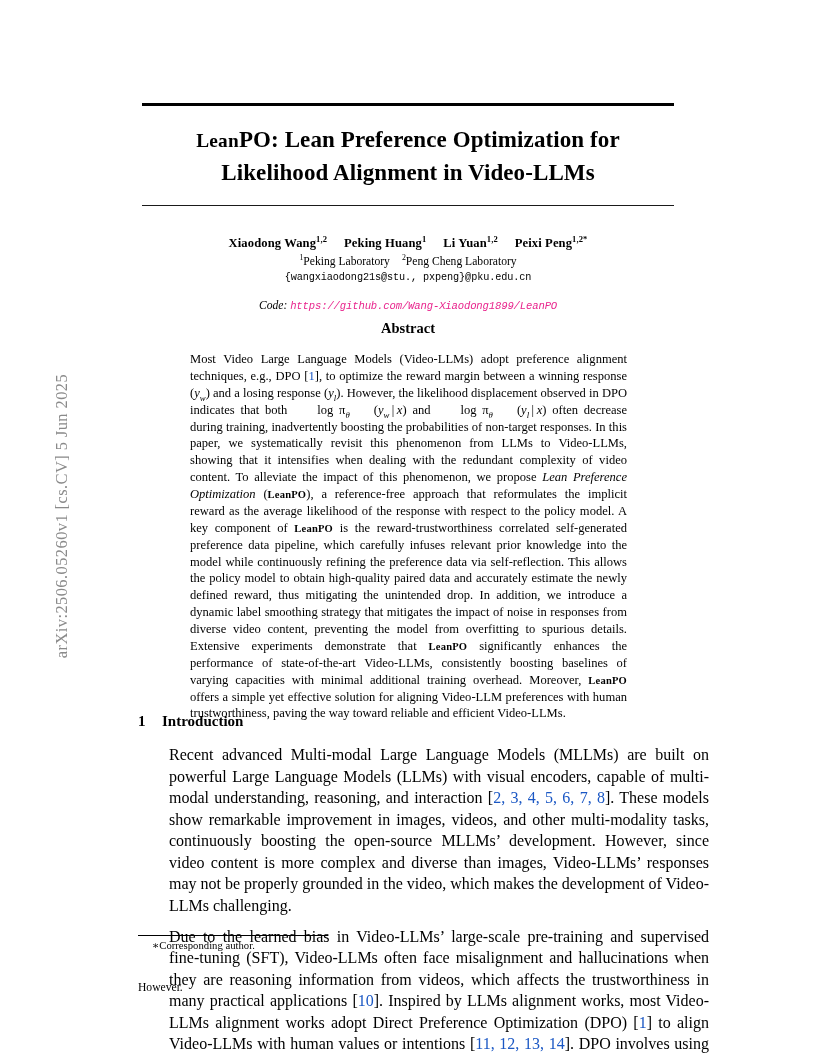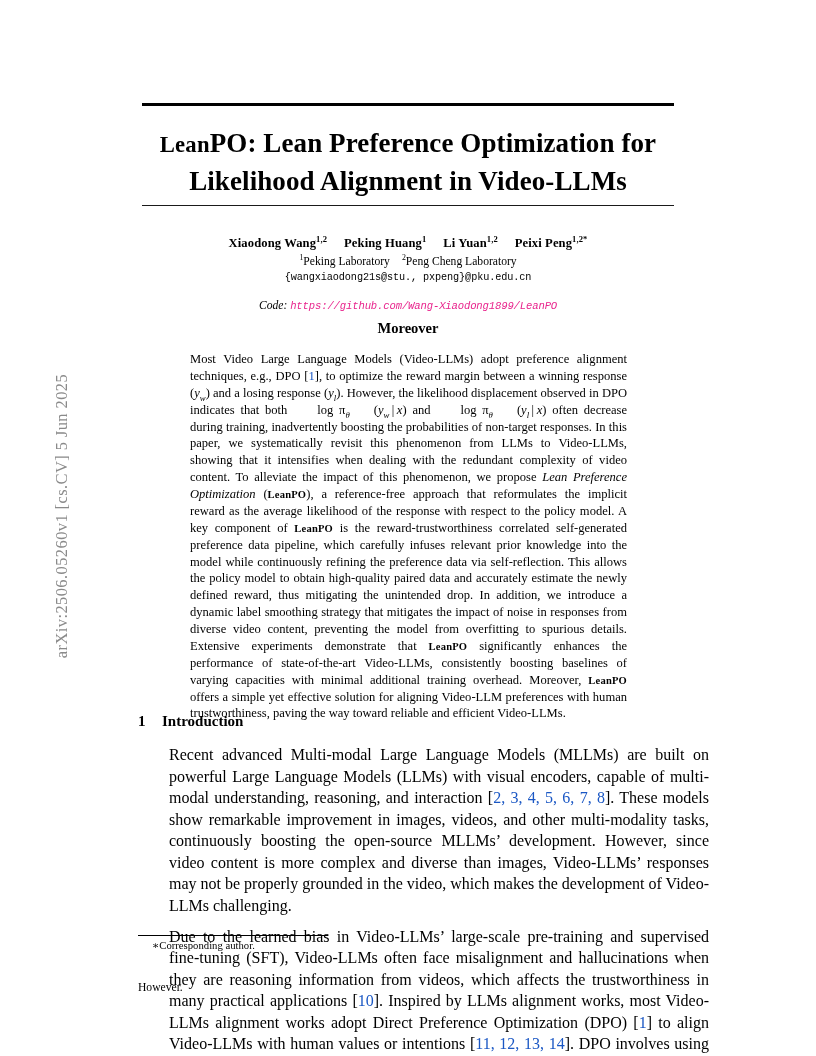--- a/index.html
+++ b/index.html
@@ -52,21 +52,21 @@
     background: #1a1a1a;
   }
 
   
   .title {
     position: absolute;
     left: 142px;
     top: 124px;
     width: 532px;
     text-align: center;
-    font-size: 27px;
+    font-size: 23px;
     font-weight: bold;
     line-height: 1.42;
     letter-spacing: 0.1px;
   }
   .sc {
     font-size: 0.84em;
     letter-spacing: 0.2px;
   }
 
   
@@ -218,21 +218,21 @@
     <sup>1</sup><span>Peking Laboratory</span><span class="gap"></span><sup>2</sup><span>Peng Cheng Laboratory</span>
   </div>
 
   <div class="emails">{wangxiaodong21s@stu., pxpeng}@pku.edu.cn</div>
 
   <div class="codeline">
     <span>Code:</span>
     <span class="url">https://github.com/Wang-Xiaodong1899/LeanPO</span>
   </div>
 
-  <div class="abstract-head">Moreover</div>
+  <div class="abstract-head">Abstract</div>
 
   <div class="abstract-body"><span>Most Video Large Language Models (Video-LLMs) adopt preference alignment techniques, e.g., DPO [</span><span class="cite">1</span><span>], to optimize the reward margin between a winning response (</span><span class="mathvar"><span>y</span><span class="sub">w</span></span><span>) and a losing response (</span><span class="mathvar"><span>y</span><span class="sub">l</span></span><span>). However, the likelihood displacement observed in DPO indicates that both </span><span class="mathvar"><span class="mroman">log π</span><span class="sub">θ</span><span class="mroman">(</span><span>y</span><span class="sub">w</span><span class="mbar">|</span><span>x</span></span><span>) and </span><span class="mathvar"><span class="mroman">log π</span><span class="sub">θ</span><span class="mroman">(</span><span>y</span><span class="sub">l</span><span class="mbar">|</span><span>x</span></span><span>) often decrease during training, inadvertently boosting the probabilities of non-target responses. In this paper, we systematically revisit this phenomenon from LLMs to Video-LLMs, showing that it intensifies when dealing with the redundant complexity of video content. To alleviate the impact of this phenomenon, we propose </span><span class="it">Lean Preference Optimization</span><span> (</span><span class="sc" style="font-weight:bold">LeanPO</span><span>), a reference-free approach that reformulates the implicit reward as the average likelihood of the response with respect to the policy model. A key component of </span><span class="sc" style="font-weight:bold">LeanPO</span><span> is the reward-trustworthiness correlated self-generated preference data pipeline, which carefully infuses relevant prior knowledge into the model while continuously refining the preference data via self-reflection. This allows the policy model to obtain high-quality paired data and accurately estimate the newly defined reward, thus mitigating the unintended drop. In addition, we introduce a dynamic label smoothing strategy that mitigates the impact of noise in responses from diverse video content, preventing the model from overfitting to spurious details. Extensive experiments demonstrate that </span><span class="sc" style="font-weight:bold">LeanPO</span><span> significantly enhances the performance of state-of-the-art Video-LLMs, consistently boosting baselines of varying capacities with minimal additional training overhead. Moreover, </span><span class="sc" style="font-weight:bold">LeanPO</span><span> offers a simple yet effective solution for aligning Video-LLM preferences with human trustworthiness, paving the way toward reliable and efficient Video-LLMs.</span></div>
 
   <div class="section-head"><span class="num">1</span><span>Introduction</span></div>
 
   <div class="body-text">
     <p><span>Recent advanced Multi-modal Large Language Models (MLLMs) are built on powerful Large Language Models (LLMs) with visual encoders, capable of multi-modal understanding, reasoning, and interaction [</span><span class="cite">2, 3, 4, 5, 6, 7, 8</span><span>]. These models show remarkable improvement in images, videos, and other multi-modality tasks, continuously boosting the open-source MLLMs’ development. However, since video content is more complex and diverse than images, Video-LLMs’ responses may not be properly grounded in the video, which makes the development of Video-LLMs challenging.</span></p>
     <p><span>Due to the learned bias in Video-LLMs’ large-scale pre-training and supervised fine-tuning (SFT), Video-LLMs often face misalignment and hallucinations when they are reasoning information from videos, which affects the trustworthiness in many practical applications [</span><span class="cite">10</span><span>]. Inspired by LLMs alignment works, most Video-LLMs alignment works adopt Direct Preference Optimization (DPO) [</span><span class="cite">1</span><span>] to align Video-LLMs with human values or intentions [</span><span class="cite">11, 12, 13, 14</span><span>]. DPO involves using human or AI’s preference feedback for the model’s responses, to collect preference pairs consisting of the</span></p>
   </div>
 

